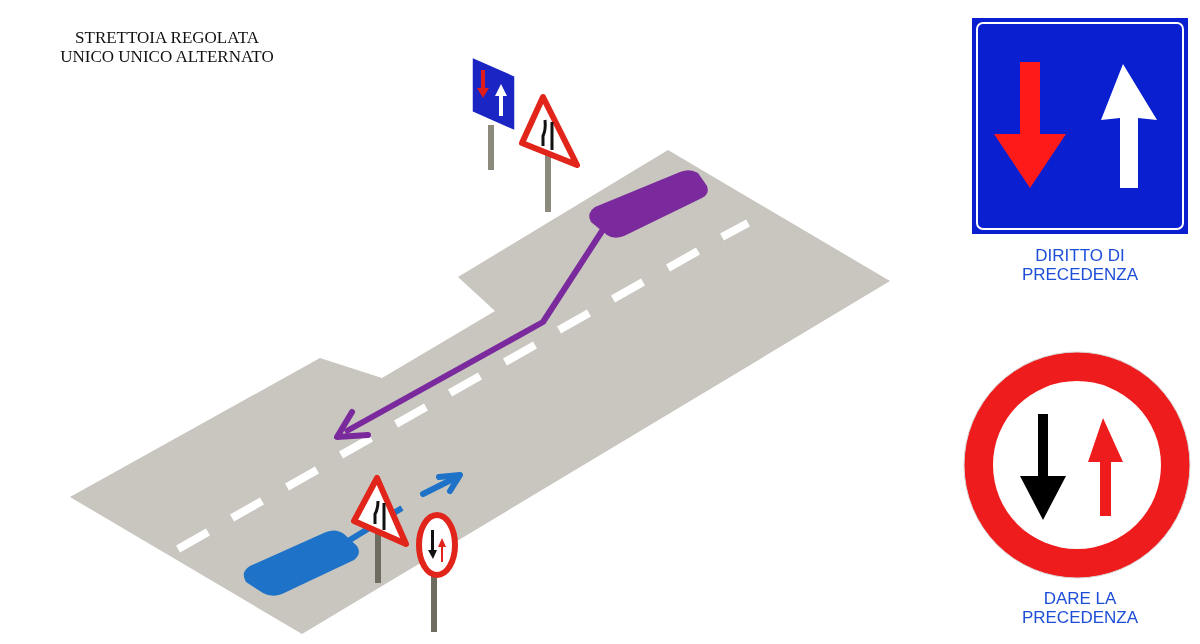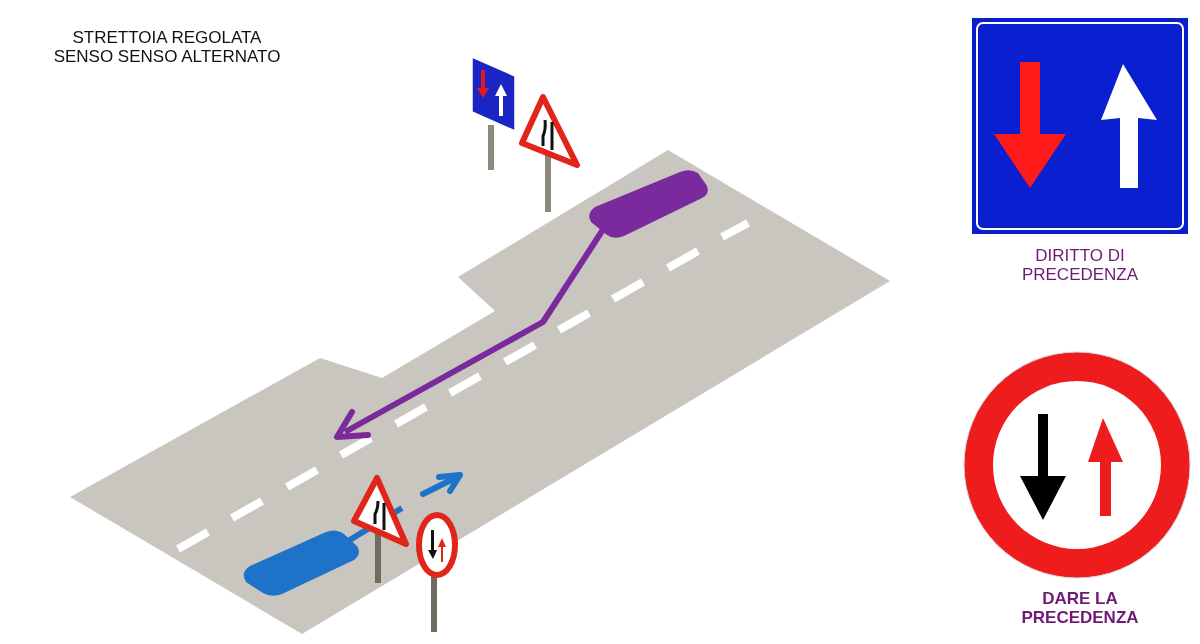--- a/index.html
+++ b/index.html
@@ -1,30 +1,30 @@
 <!DOCTYPE html>
 <html><head>
 <meta charset="utf-8">
 <style>
   html, body { margin:0; padding:0; background:#ffffff; }
   body { width:1200px; height:644px; position:relative; overflow:hidden; font-family:"Liberation Sans", sans-serif; }
-  .title { position:absolute; left:22px; top:28px; width:290px; text-align:center; font-size:17px; line-height:19px; color:#111; }
+  .title { position:absolute; left:22px; top:28px; width:290px; text-align:center; font-size:17px; line-height:19px; color:#111;font-family:Liberation Serif, serif; }
   .title div { white-space:nowrap; }
   .scene { position:absolute; left:0; top:0; }
-  .caption { position:absolute; text-align:center; font-size:17px; line-height:19px; color:#701a75; white-space:nowrap; }
+  .caption { position:absolute; text-align:center; font-size:17px; line-height:19px; color:#1d4ed8; white-space:nowrap; }
   .cap1 { left:970px; top:246px; width:220px; }
-  .cap2 { left:970px; top:589px; width:220px;font-weight:bold; }
+  .cap2 { left:970px; top:589px; width:220px; }
   .bigsign { position:absolute; }
 </style>
 </head>
 <body>
 
 <div class="title">
   <div>STRETTOIA REGOLATA</div>
-  <div>SENSO SENSO ALTERNATO</div>
+  <div>UNICO UNICO ALTERNATO</div>
 </div>
 
 <svg class="scene" width="1200" height="644" viewBox="0 0 1200 644">
 
   <polygon points="668,150 890,281 302,634 70,497 320,358 382,378 495,311 458,277" fill="#c8c6bf"></polygon>
 
   <g stroke="#ffffff" stroke-width="8" stroke-linecap="butt">
     <line x1="178" y1="549" x2="208" y2="532"></line>
     <line x1="232" y1="518" x2="262" y2="501"></line>
     <line x1="287" y1="487" x2="317" y2="470"></line>

